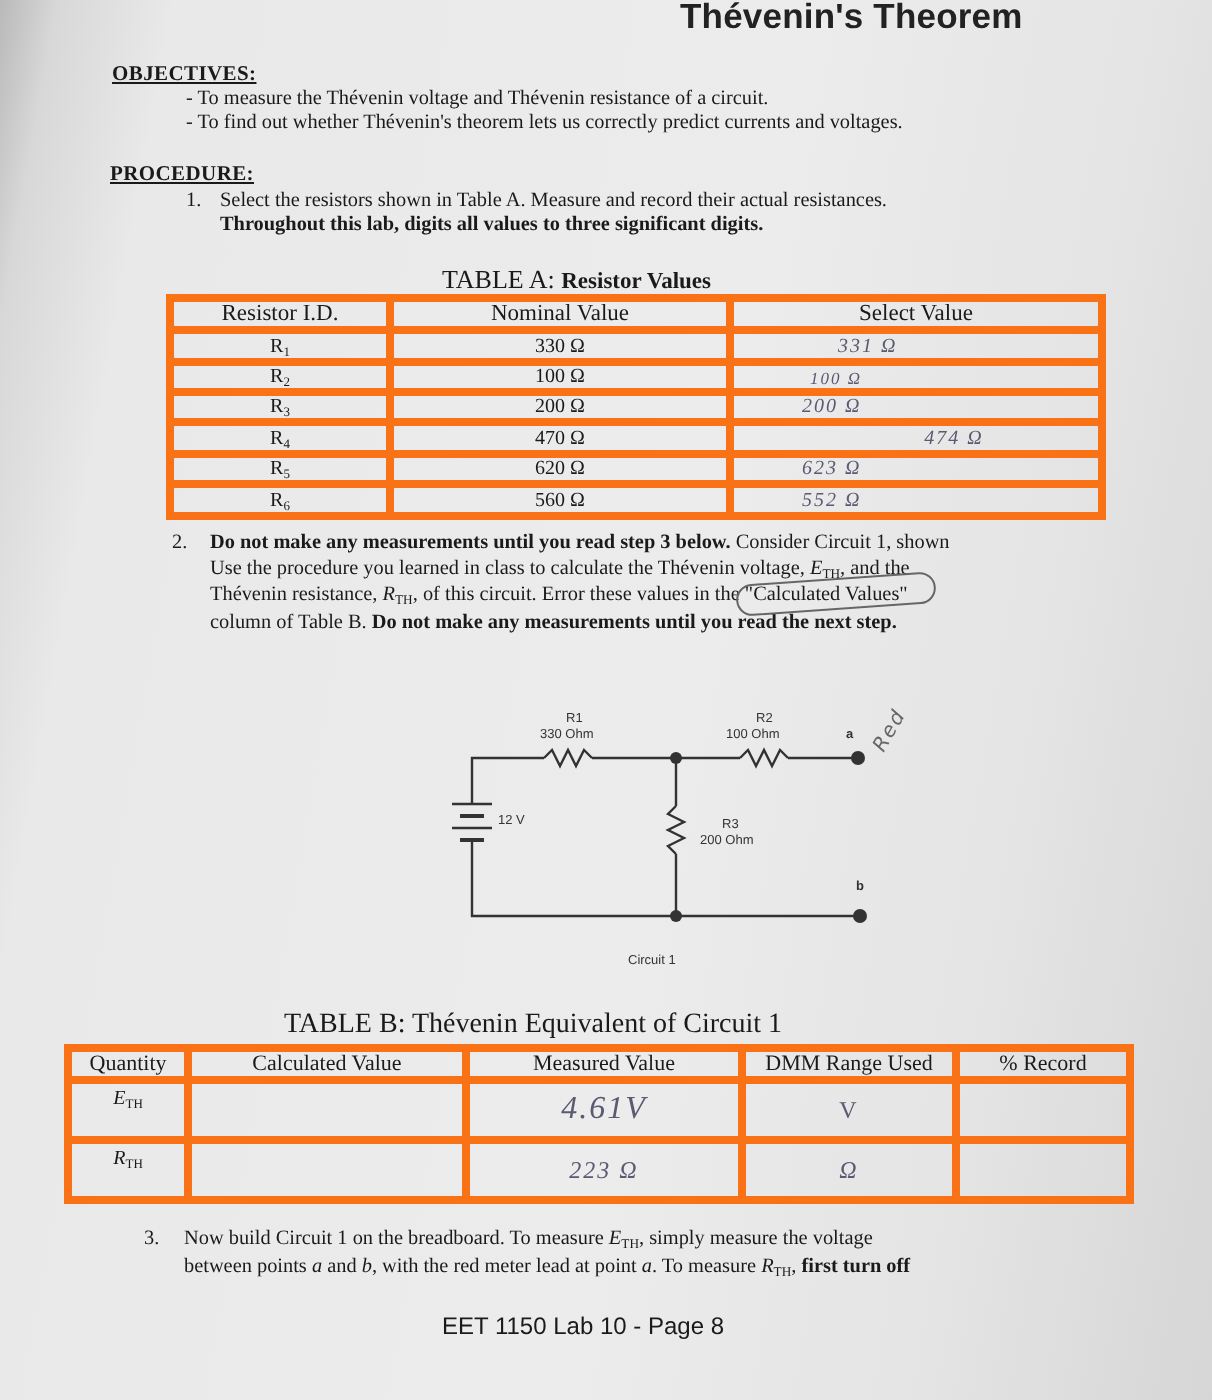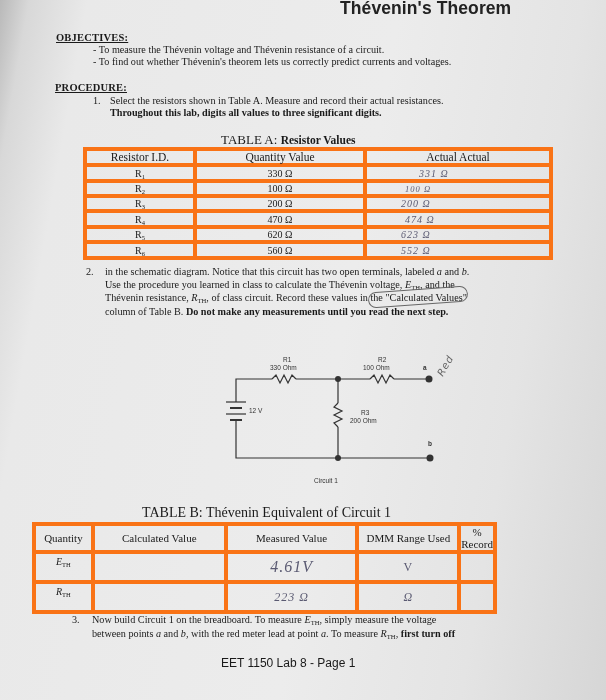--- a/index.html
+++ b/index.html
@@ -48,61 +48,61 @@
 <div class="abs body-text" style="left:110px; top:95px;">Select the resistors shown in Table A.  Measure and record their actual resistances.</div>
 <div class="abs body-text bold" style="left:110px; top:107px;">Throughout this lab, digits all values to three significant digits.</div>
 
 <div class="abs table-caption" style="left:221px; top:132px;">
   <span>TABLE A: </span><span class="bold" style="font-size:11.5px">Resistor Values</span>
 </div>
 <table class="grid" style="left:83px; top:147px; width:470px; font-size:10px;">
   <tbody>
       <tr style="height:15px;">
     <th style="width:106px; font-size:11.5px;">Resistor I.D.</th>
-    <th style="width:166px; font-size:11.5px;">Quantity Value</th>
-    <th style="font-size:11.5px;">Actual Actual</th>
+    <th style="width:166px; font-size:11.5px;">Nominal Value</th>
+    <th style="font-size:11.5px;">Select Value</th>
   </tr>
   <tr style="height:16px;">
     <td><span>R</span><sub>1</sub></td>
     <td>330 Ω</td>
     <td class="hand" style="text-align:left; padding-left:52px;">331 Ω</td>
   </tr>
   <tr style="height:15px;">
     <td><span>R</span><sub>2</sub></td>
     <td>100 Ω</td>
     <td class="hand" style="text-align:left; padding-left:38px; font-size:8.5px;">100 Ω</td>
   </tr>
   <tr style="height:15px;">
     <td><span>R</span><sub>3</sub></td>
     <td>200 Ω</td>
     <td class="hand" style="text-align:left; padding-left:34px;">200 Ω</td>
   </tr>
   <tr style="height:16px;">
     <td><span>R</span><sub>4</sub></td>
     <td>470 Ω</td>
-    <td class="hand" style="text-align:left; padding-left:38px;">474 Ω</td>
+    <td class="hand" style="text-align:center; padding-left:38px;">474 Ω</td>
   </tr>
   <tr style="height:15px;">
     <td><span>R</span><sub>5</sub></td>
     <td>620 Ω</td>
     <td class="hand" style="text-align:left; padding-left:34px;">623 Ω</td>
   </tr>
   <tr style="height:16px;">
     <td><span>R</span><sub>6</sub></td>
     <td>560 Ω</td>
     <td class="hand" style="text-align:left; padding-left:34px;">552 Ω</td>
   </tr>
 </tbody>
   </table>
 
 <div class="abs body-text" style="left:86px; top:266px;">2.</div>
 <div class="abs body-text" style="left:105px; top:266px; width:450px;">
-  <div><span>in the schematic diagram.  Notice that this circuit has two open terminals, labeled </span><span class="italic">a</span><span> and </span><span class="italic">b</span><span>.</span></div>
+  <div><span class="bold">Do not make any measurements until you read step 3 below.</span><span>  Consider Circuit 1, shown</span></div>
   <div><span>Use the procedure you learned in class to calculate the Thévenin voltage, </span><span class="italic">E</span><sub>TH</sub><span>, and the</span></div>
-  <div><span>Thévenin resistance, </span><span class="italic">R</span><sub>TH</sub><span>, of class circuit.  Record these values in the "Calculated Values"</span></div>
+  <div><span>Thévenin resistance, </span><span class="italic">R</span><sub>TH</sub><span>, of this circuit.  Error these values in the "Calculated Values"</span></div>
   <div><span>column of Table B.  </span><span class="bold">Do not make any measurements until you read the next step.</span></div>
 </div>
 
 <div class="abs" style="left:368px; top:289px; width:98px; height:14px; border:1px solid #666; border-radius:8px; transform:rotate(-4deg);"></div>
 
 <svg class="abs" style="left:200px; top:350px;" width="280" height="150" viewBox="0 0 280 150">
   <g stroke="#333" stroke-width="1.2" fill="none">
 
     <polyline points="36,52 36,29 72,29"></polyline>
 
@@ -134,21 +134,21 @@
 <div class="abs circuit-label" style="left:363px; top:364px;">100 Ohm</div>
 <div class="abs circuit-label" style="left:423px; top:364px; font-weight:bold;">a</div>
 <div class="abs circuit-label" style="left:249px; top:407px;">12 V</div>
 <div class="abs circuit-label" style="left:361px; top:409px;">R3</div>
 <div class="abs circuit-label" style="left:350px; top:417px;">200 Ohm</div>
 <div class="abs circuit-label" style="left:428px; top:440px; font-weight:bold;">b</div>
 <div class="abs circuit-label" style="left:314px; top:477px;">Circuit 1</div>
 <div class="abs hand" style="left:434px; top:360px; font-size:10px; transform:rotate(-60deg); color:#666;">Red</div>
 
 <div class="abs table-caption" style="left:142px; top:505px; font-size:14px;">TABLE B: Thévenin Equivalent of Circuit 1</div>
-<table class="grid" style="left:32px; top:522px; width:465px; font-size:10px;">
+<table class="grid" style="left:32px; top:522px; width:535px; font-size:10px;">
   <tbody>
       <tr style="height:16px;">
     <th style="width:56px; font-size:11px;">Quantity</th>
     <th style="width:135px; font-size:11px;">Calculated Value</th>
     <th style="width:134px; font-size:11px;">Measured Value</th>
     <th style="width:103px; font-size:11px;">DMM Range Used</th>
     <th style="font-size:11px;">% Record</th>
   </tr>
   <tr style="height:30px;">
     <td style="vertical-align:top; padding-top:2px;"><span class="italic">E</span><sub>TH</sub></td>
@@ -166,13 +166,13 @@
   </tr>
 </tbody>
   </table>
 
 <div class="abs body-text" style="left:72px; top:614px;">3.</div>
 <div class="abs body-text" style="left:92px; top:614px; width:470px;">
   <div><span>Now build Circuit 1 on the breadboard.  To measure </span><span class="italic">E</span><sub>TH</sub><span>, simply measure the voltage</span></div>
   <div><span>between points </span><span class="italic">a</span><span> and </span><span class="italic">b</span><span>, with the red meter lead at point </span><span class="italic">a</span><span>.  To measure </span><span class="italic">R</span><sub>TH</sub><span>, </span><span class="bold">first turn off</span></div>
 </div>
 
-<div class="abs" style="left:221px; top:656px; font-family:'Liberation Sans', sans-serif; font-size:12px;">EET 1150 Lab 8 - Page 1</div>
+<div class="abs" style="left:221px; top:656px; font-family:'Liberation Sans', sans-serif; font-size:12px;">EET 1150 Lab 10 - Page 8</div>
 
 </body></html>

